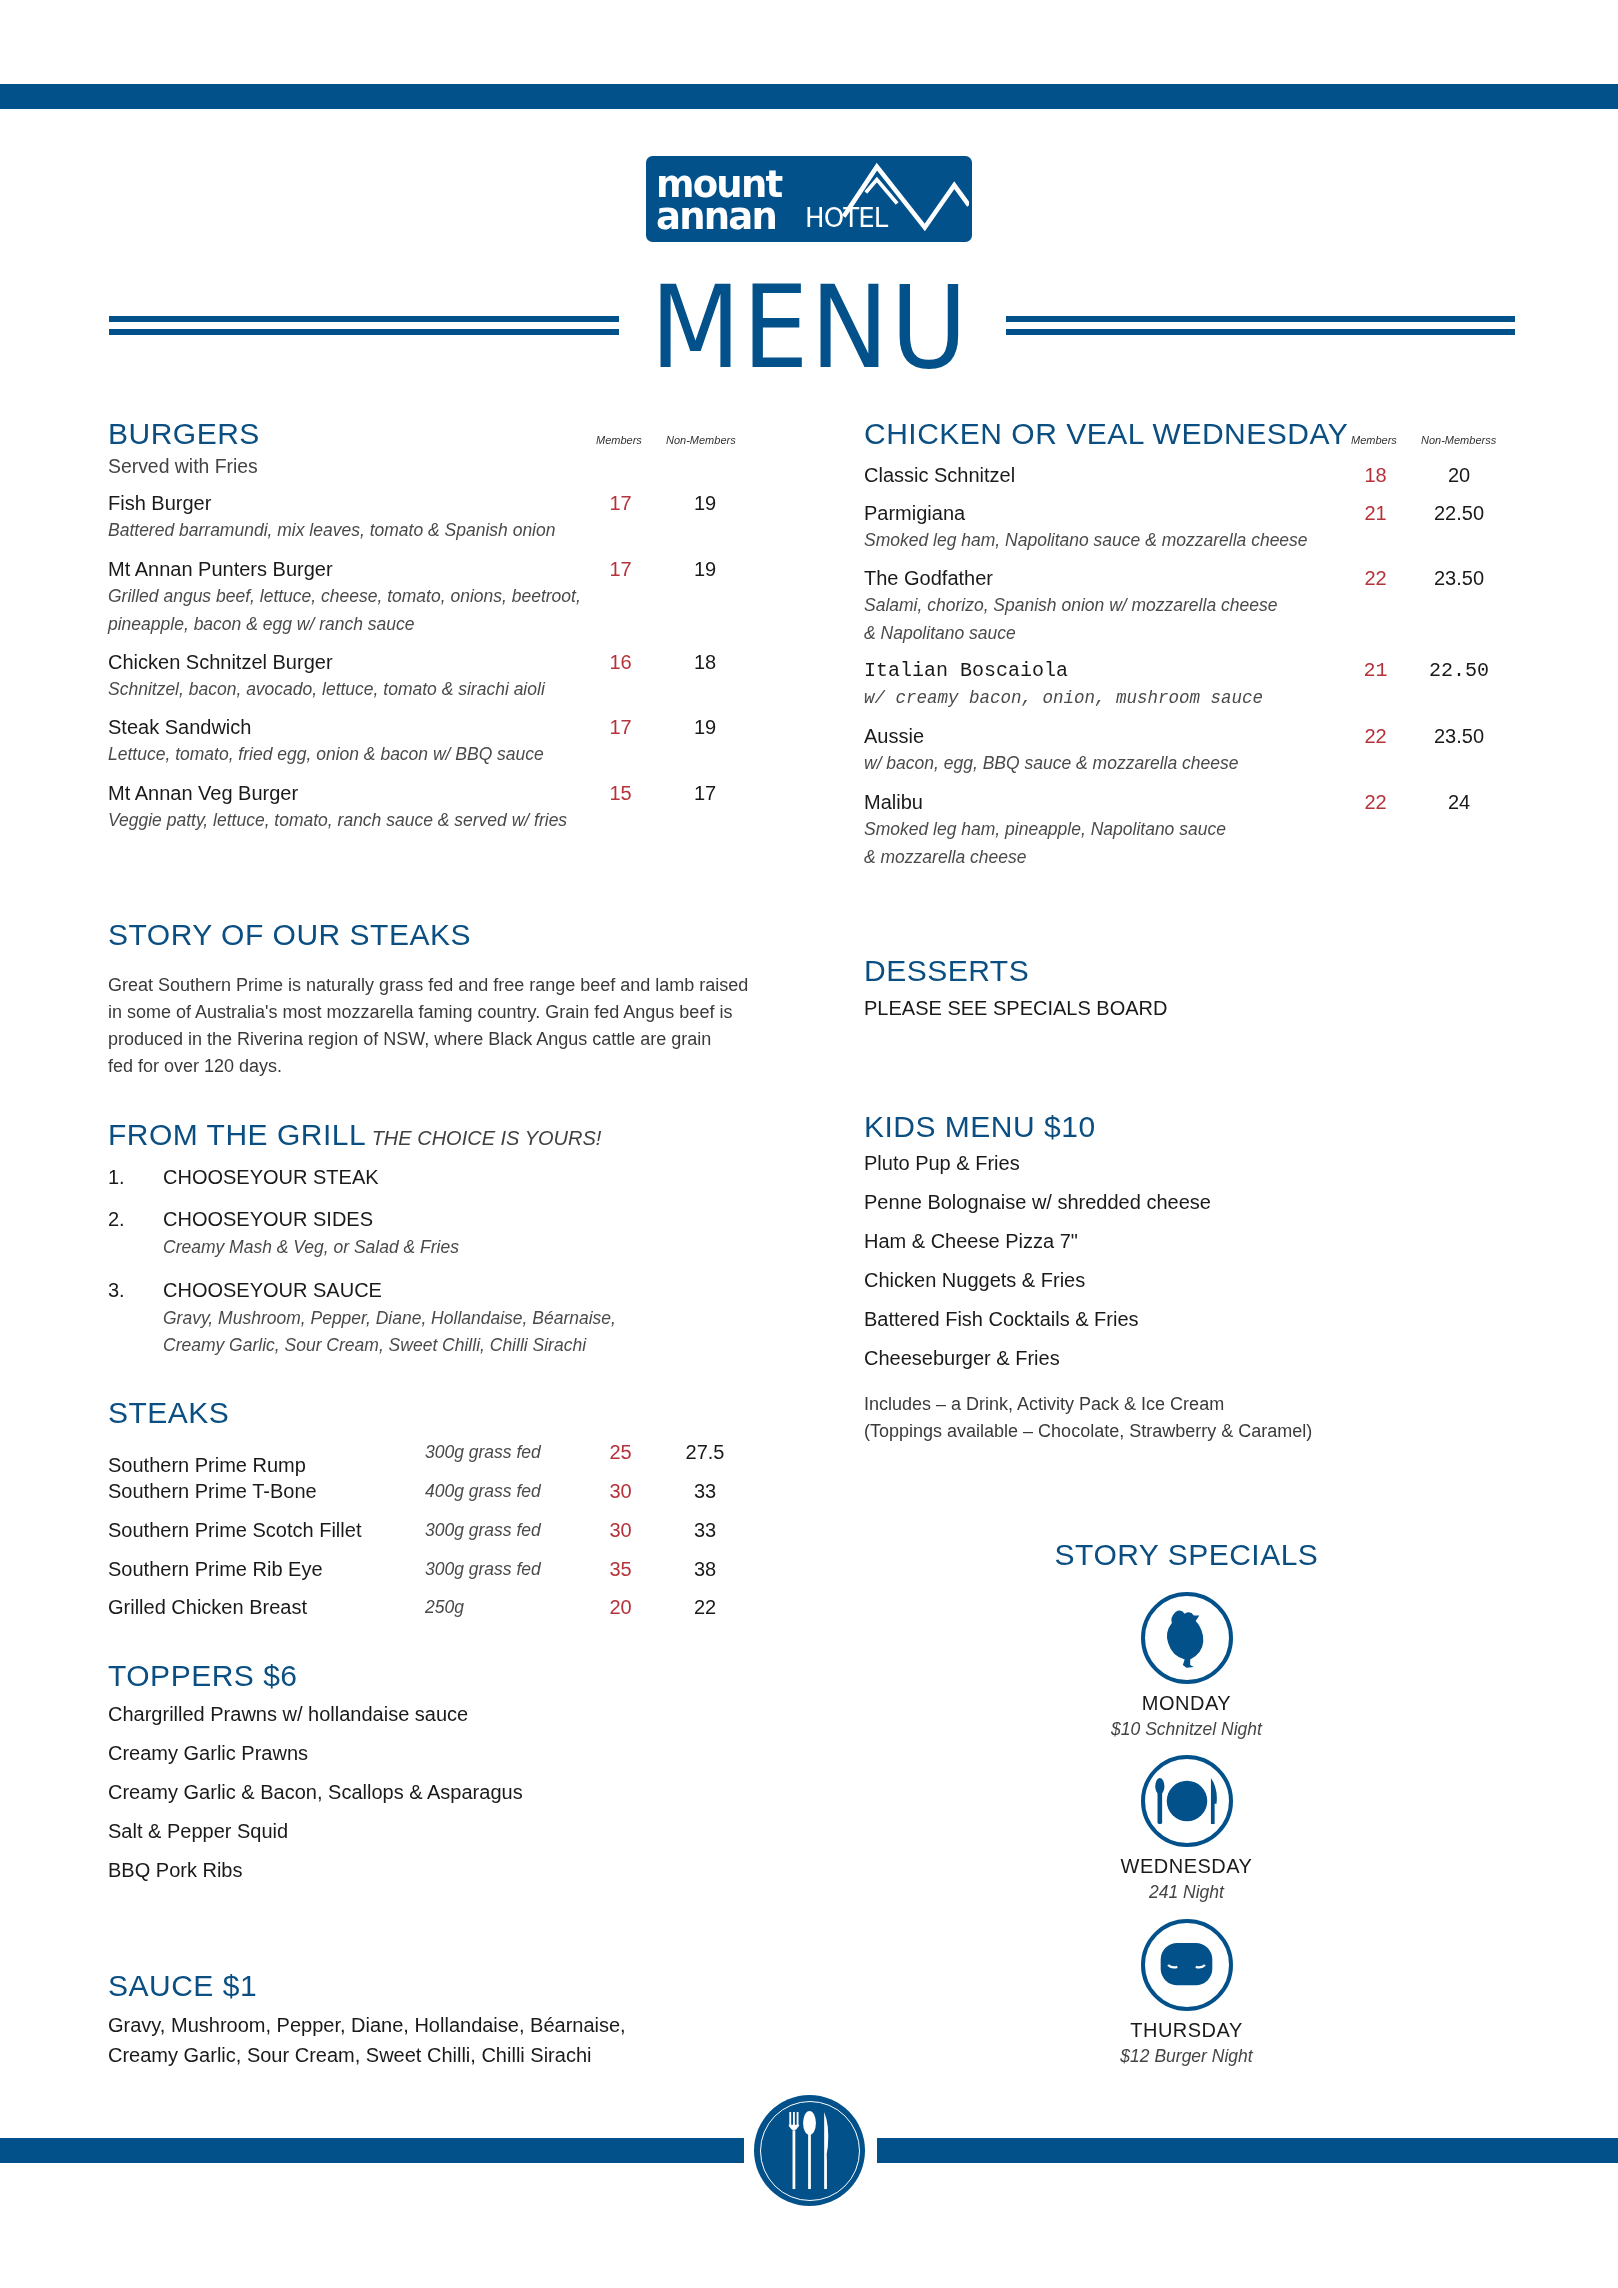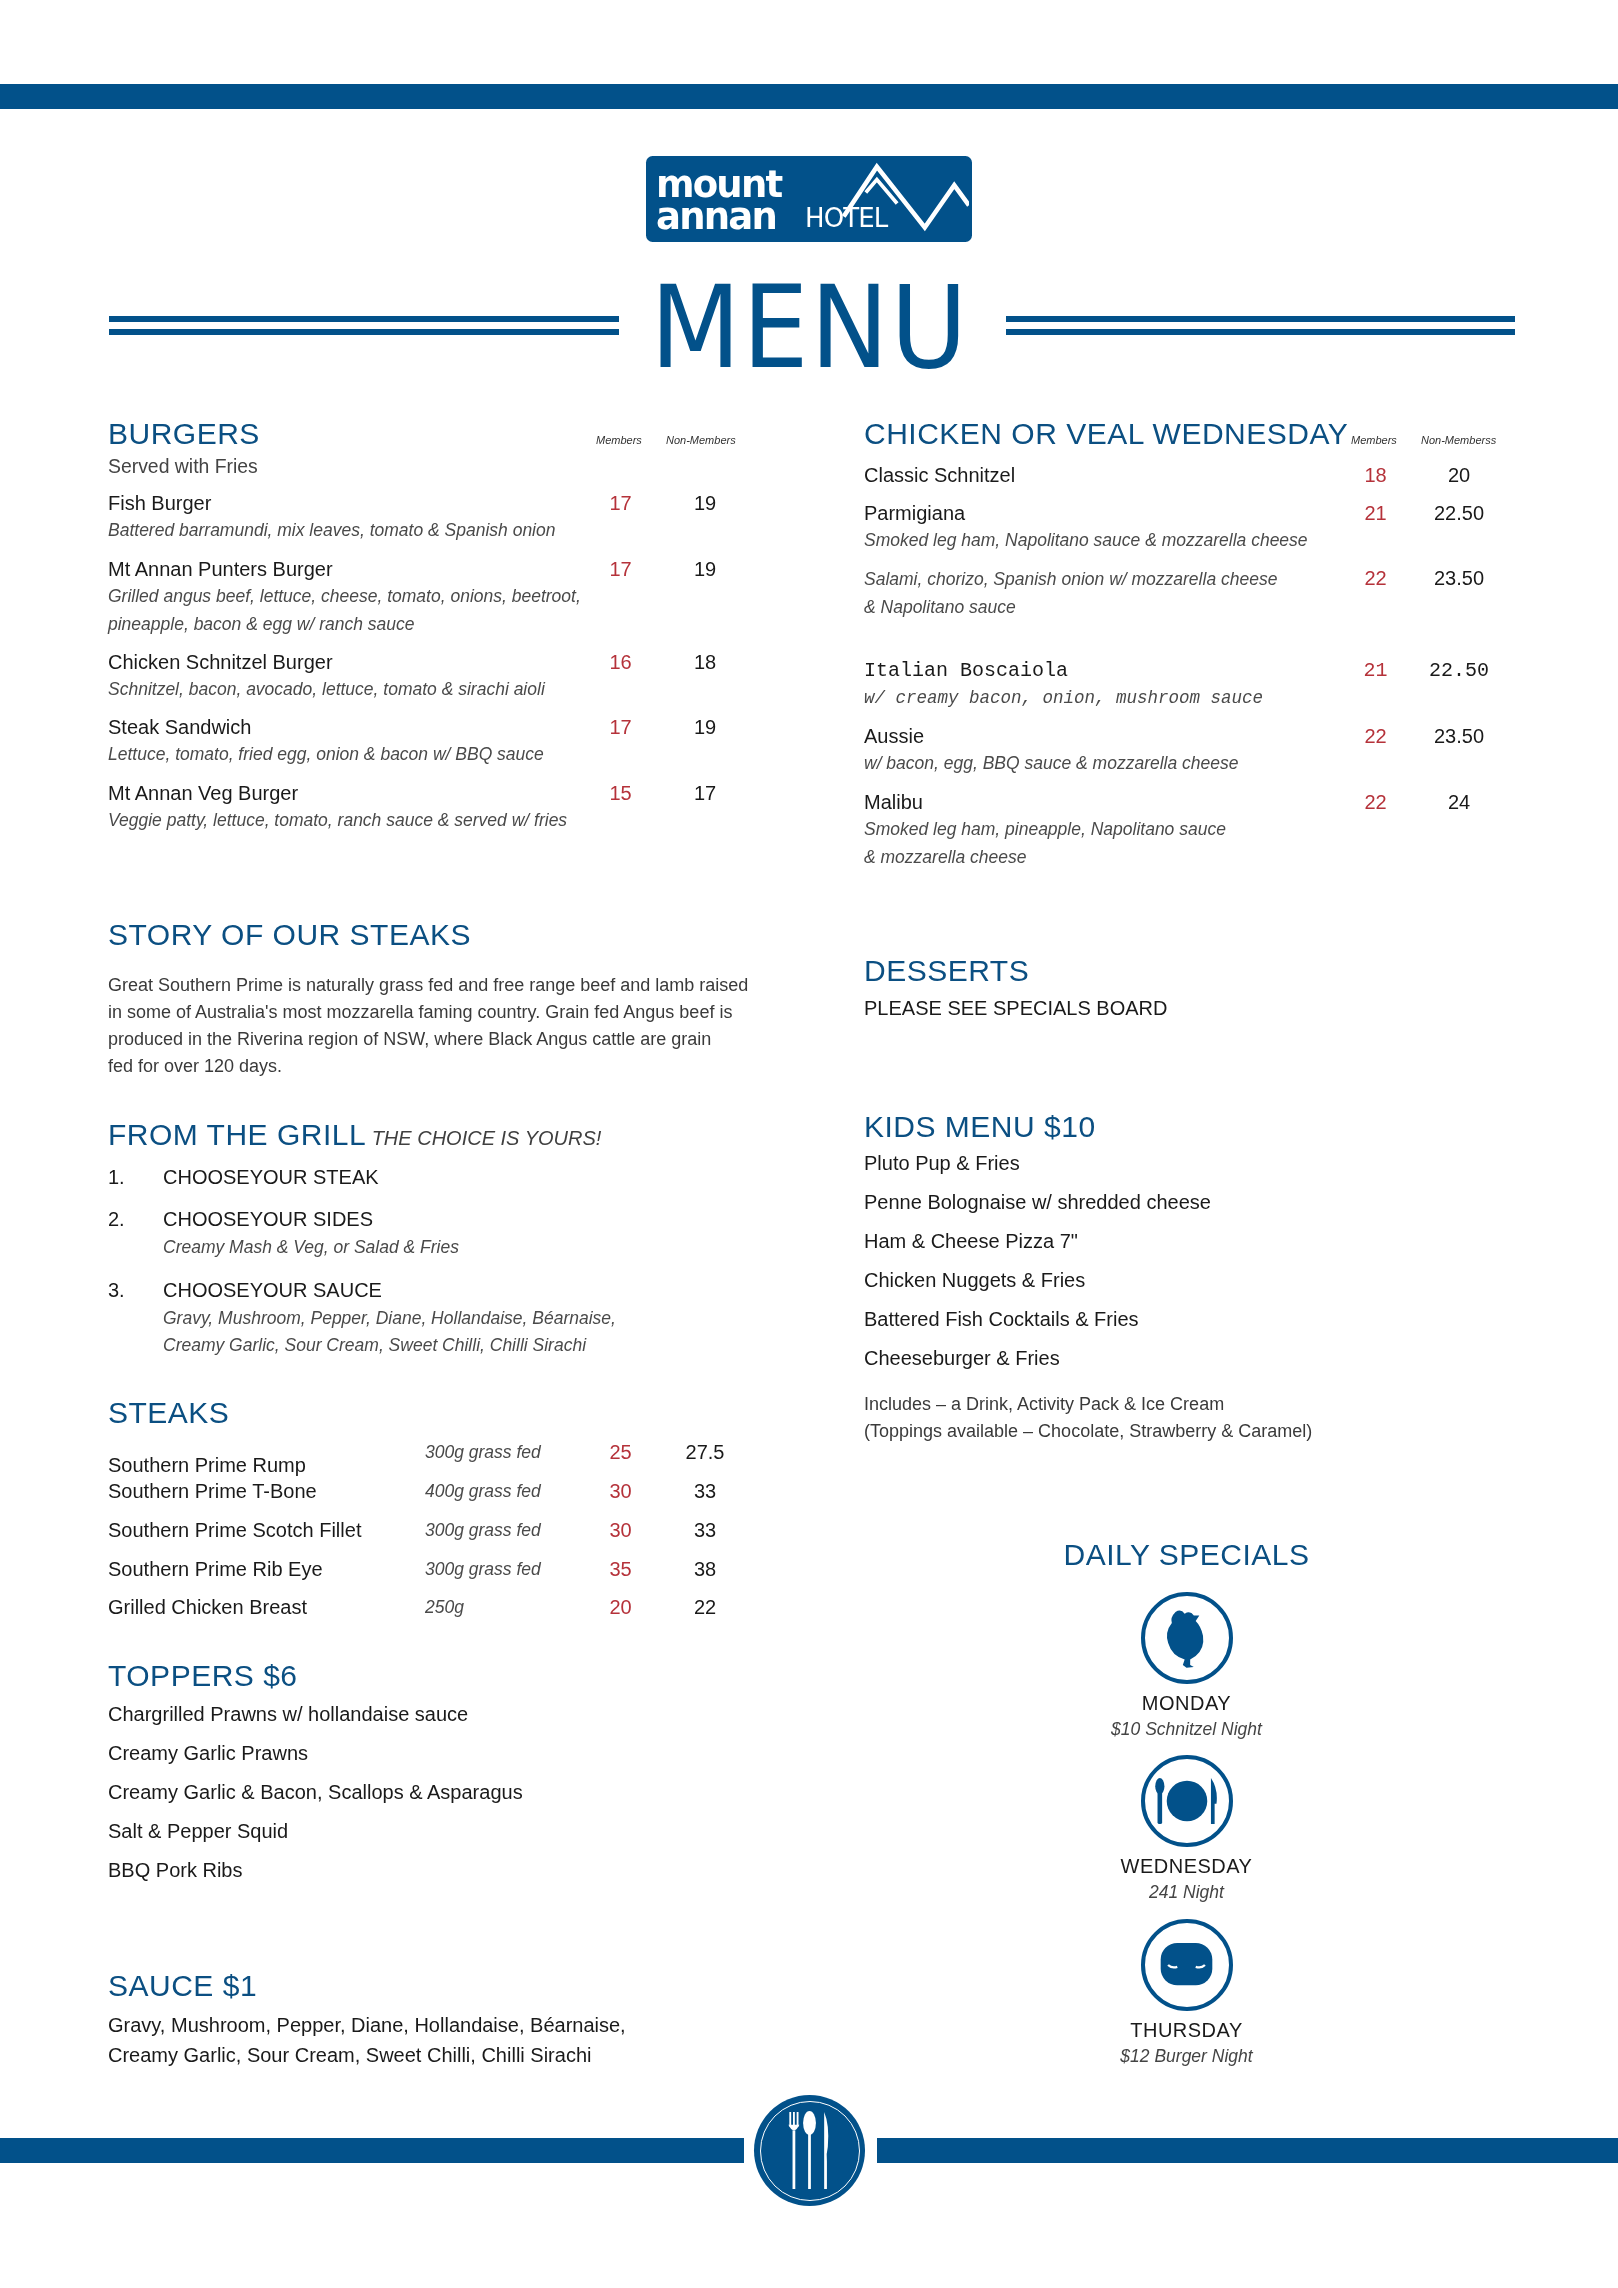--- a/index.html
+++ b/index.html
@@ -252,20 +252,21 @@
   </div>
 
   <div class="menu-row" style="left:0; top:85px; width:665px;">
     <div class="item-name">Parmigiana</div>
     <div class="item-desc">Smoked leg ham, Napolitano sauce &amp; mozzarella cheese</div>
     <div class="abs price-m" style="left:484px; top:0;">21</div>
     <div class="abs price-n" style="left:558px; top:0;">22.50</div>
   </div>
 
   <div class="menu-row" style="left:0; top:150px; width:665px;">
+    <div class="item-name">The Godfather</div>
     <div class="item-desc">Salami, chorizo, Spanish onion w/ mozzarella cheese</div>
     <div class="item-desc">&amp; Napolitano sauce</div>
     <div class="abs price-m" style="left:484px; top:0;">22</div>
     <div class="abs price-n" style="left:558px; top:0;">23.50</div>
   </div>
 
   <div class="menu-row" style="left:0; top:243px; width:665px;font-family:Liberation Mono, monospace;">
     <div class="item-name">Italian Boscaiola</div>
     <div class="item-desc">w/ creamy bacon, onion, mushroom sauce</div>
     <div class="abs price-m" style="left:484px; top:0;">21</div>
@@ -302,21 +303,21 @@
     <div class="list-line" style="margin-bottom:13px;">Chicken Nuggets &amp; Fries</div>
     <div class="list-line" style="margin-bottom:13px;">Battered Fish Cocktails &amp; Fries</div>
     <div class="list-line">Cheeseburger &amp; Fries</div>
   </div>
   <div style="margin-top:20px;">
     <div class="body-text" style="line-height:27px;">Includes – a Drink, Activity Pack &amp; Ice Cream</div>
     <div class="body-text" style="line-height:27px;">(Toppings available – Chocolate, Strawberry &amp; Caramel)</div>
   </div>
 </div>
 
-<div class="abs h2" style="left:1002px; top:1536px; width:369px; text-align:center;">DAILY SPECIALS</div>
+<div class="abs h2" style="left:1002px; top:1536px; width:369px; text-align:center;">STORY SPECIALS</div>
 
 <div class="special" style="left:1048px; top:1592px;">
   <div class="special-icon">
     <svg width="55" height="65" viewBox="0 0 60 70">
       <path d="M18 6 Q24 2 28 8 Q34 4 38 10 L44 10 L40 16 Q46 22 48 32 Q50 46 40 54 L34 58 L34 64 L38 66 L30 67 L26 64 L28 58 Q14 54 10 40 Q6 28 14 18 Q12 12 18 6 Z" fill="#02518a"></path>
     </svg>
   </div>
   <div class="special-day">MONDAY</div>
   <div class="special-note">$10 Schnitzel Night</div>
 </div>

